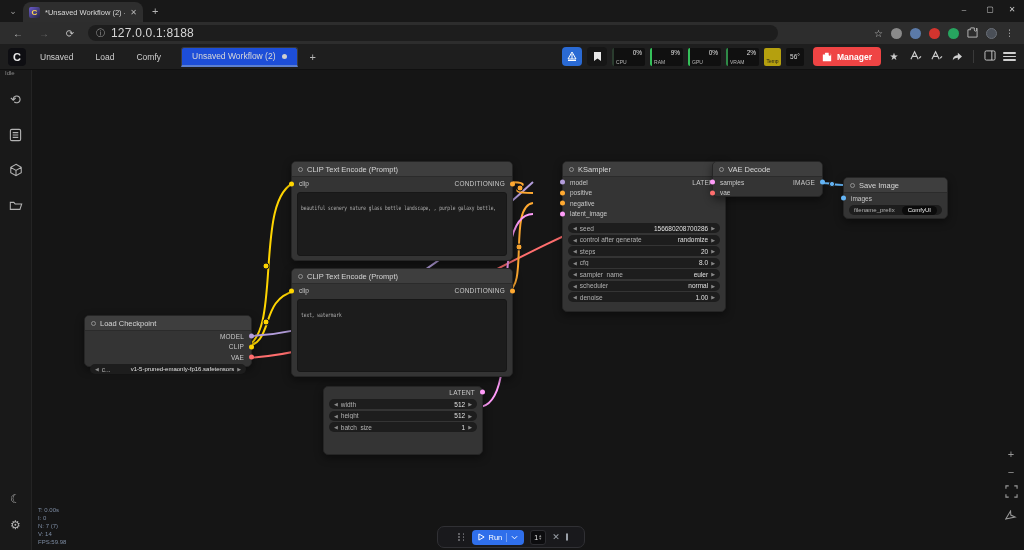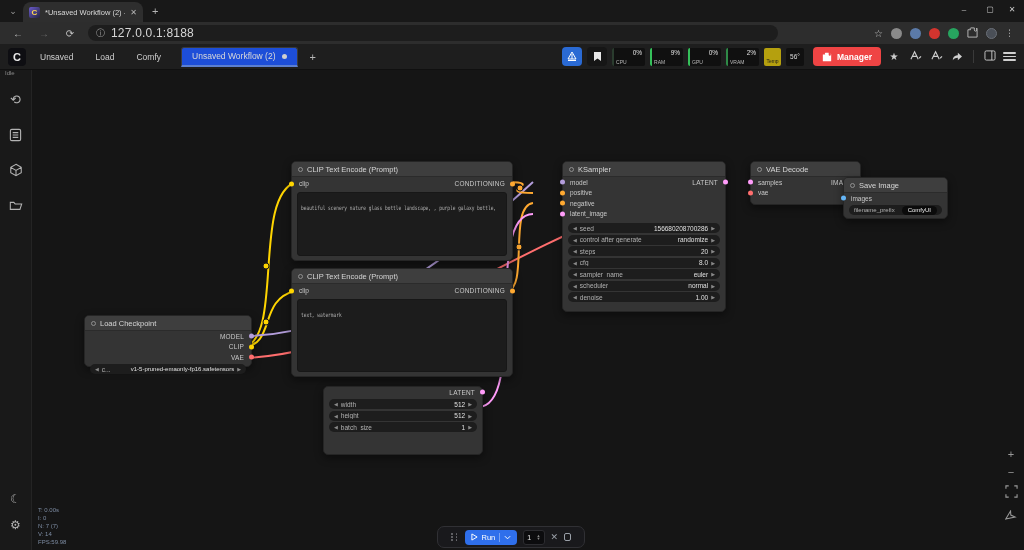--- a/index.html
+++ b/index.html
@@ -97,30 +97,30 @@
                     height:9px; line-height:9px; }
   .nodetext { margin:2px 5px; background:#1c1c1c; border:1px solid #171717; border-radius:3px;
               padding:3px; overflow:hidden; }
   .nodetext span { display:inline-block; font:6px "DejaVu Sans Mono", monospace; color:#b0b0b0;
                    white-space:nowrap; transform:scaleX(.75); transform-origin:0 0; }
 
   #node-lc  { left:84px;  top:315px; width:168px; height:52px; }
   #node-cte1{ left:291px; top:161px; width:222px; height:100px; }
   #node-cte2{ left:291px; top:268px; width:222px; height:109px; }
   #node-ks  { left:530px; top:161px; width:164px; height:151px;margin-left:32px; }
-  #node-vd  { left:750px; top:161px; width:111px; height:44px; }
+  #node-vd  { left:712px; top:161px; width:111px; height:36px; }
   #node-si  { left:843px; top:161px; width:105px; height:42px;margin-top:16px; }
   #node-eli { left:323px; top:386px; width:160px; height:69px; }
 
   
   #canvas-info { position:absolute; left:38px; top:506px; z-index:3; font-size:6px; line-height:8px;
                  color:#7d8ca3; }
   #run-bar { position:absolute; left:437px; top:526px; width:148px; height:22px; background:#19191c;
              border:1px solid #303034; border-radius:7px; z-index:6; display:flex; align-items:center;
-             padding:0 13px; gap:6px; }
+             padding:0 20px; gap:6px; }
   #drag-handle { display:grid; grid-template-columns:repeat(2,3px); gap:1.5px; }
   #drag-handle i { width:1.5px; height:1.5px; background:#6d6d72; border-radius:50%; }
   #run-btn { height:15px; background:#2f6feb; border-radius:4px; display:flex; align-items:center;
              gap:4px; padding:0 6px; color:#fff; font-size:7.5px; }
   #run-btn .div { width:1px; height:9px; background:rgba(255,255,255,.35); }
   #count-box { height:15px; width:24px; background:#0c0c0e; border:1px solid #2c2c30; border-radius:3px;
                display:flex; align-items:center; color:#e8e8e8; font-size:7px; padding:0 3px; }
   #count-steppers { margin-left:auto; display:flex; flex-direction:column; font-size:4px; color:#8a8a8a;
                     line-height:3.5px; }
   #clear-queue { color:#9aa0a8; font-size:9px; }

